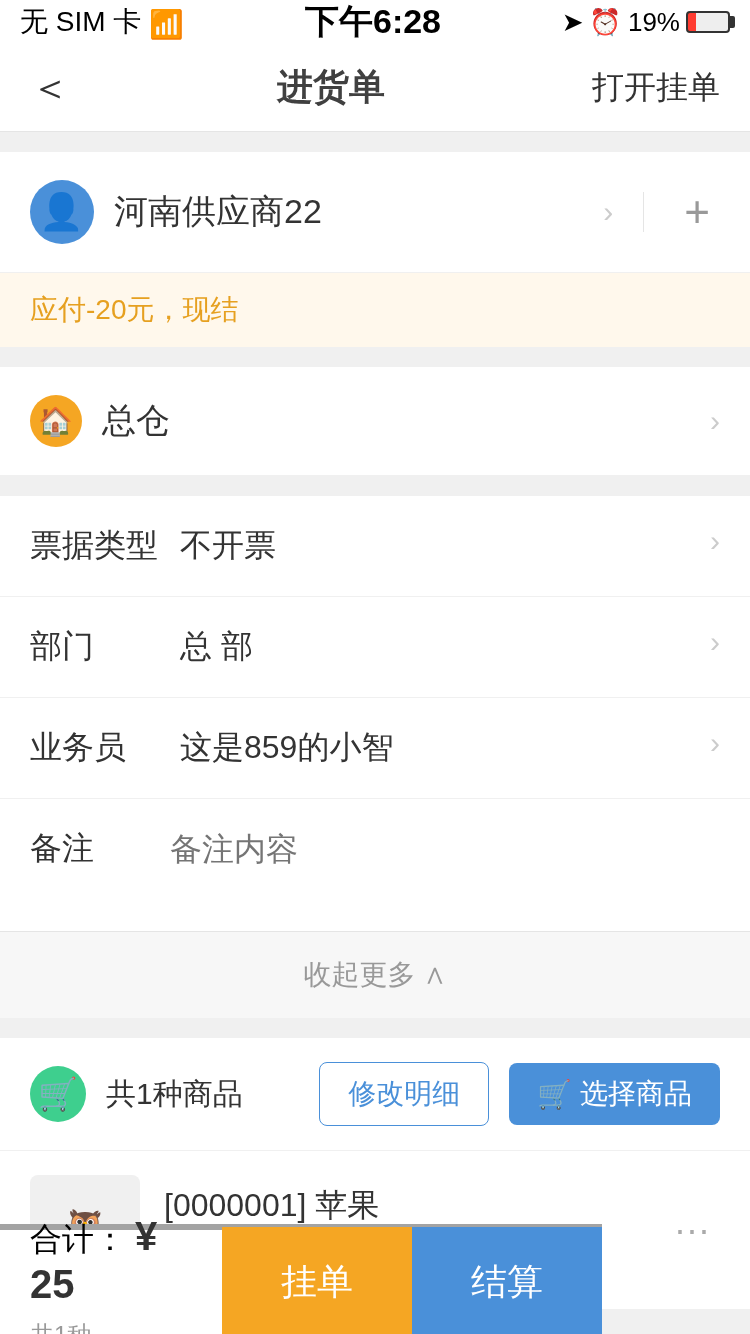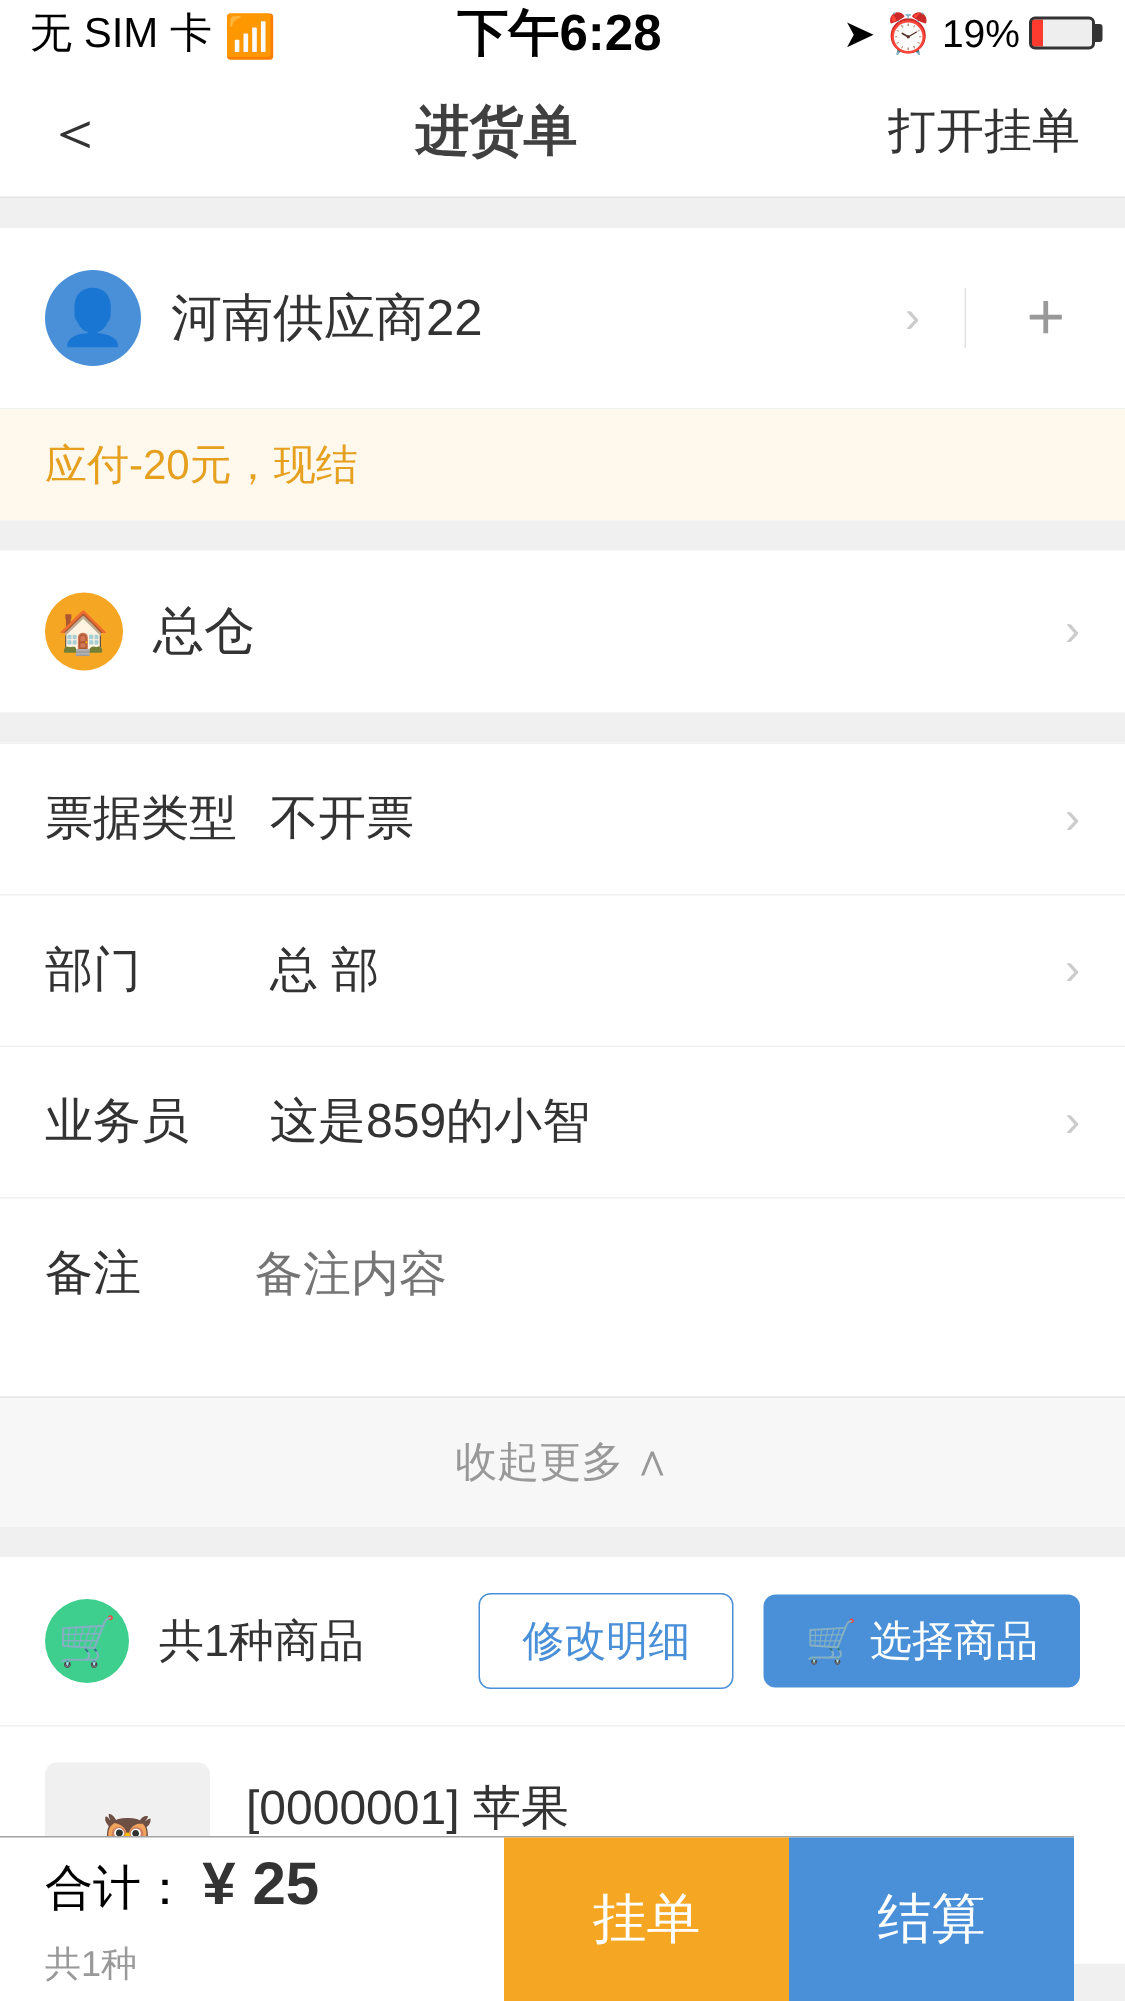--- a/index.html
+++ b/index.html
@@ -159,21 +159,20 @@
     .warehouse-icon span { font-size: 28px; }
     .warehouse-name {
       flex: 1;
       font-size: 34px;
       color: #333;
     }
 
     
     .form-row {
       display: flex;
-      align-items: center;
       padding: 28px 30px;
       background: #fff;
       border-top: 1px solid #f0f0f0;
     }
     .form-label {
       color: #333;
       font-size: 32px;
       width: 140px;
       flex-shrink: 0;
     }
@@ -290,26 +289,26 @@
       font-size: 36px;
       padding: 10px;
       cursor: pointer;
     }
 
     
     .bottom-bar {
       position: fixed;
       bottom: 0;
       left: 0;
-      width: 716px;
+      width: 602px;
       height: 110px;
       display: flex;
       align-items: center;
       background: #fff;
-      border-top: 1px solid #a3a3a3;
+      border-top: 6px solid #a3a3a3;
     }
     .total-section {
       flex: 1;
       padding: 0 30px;
     }
     .total-amount {
       font-size: 40px;
       font-weight: 600;
       color: #333;
     }

